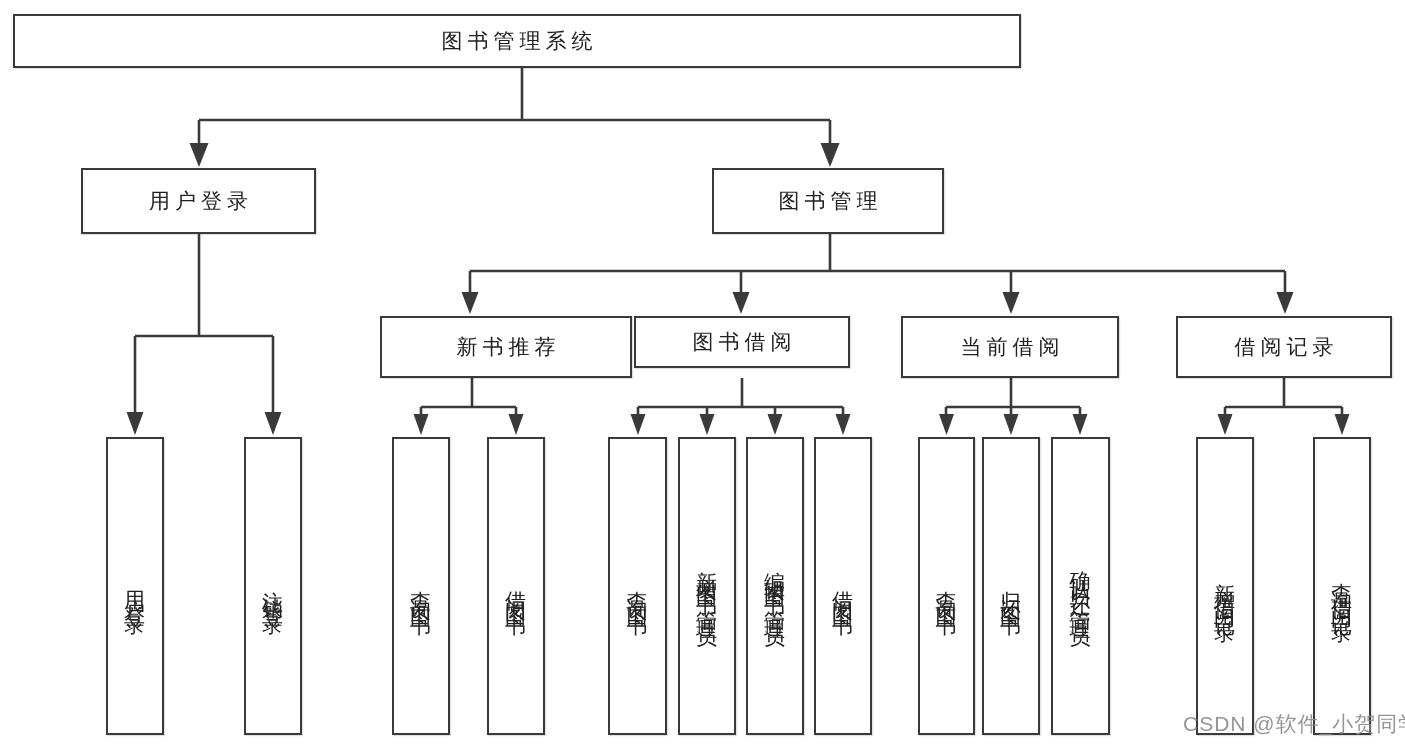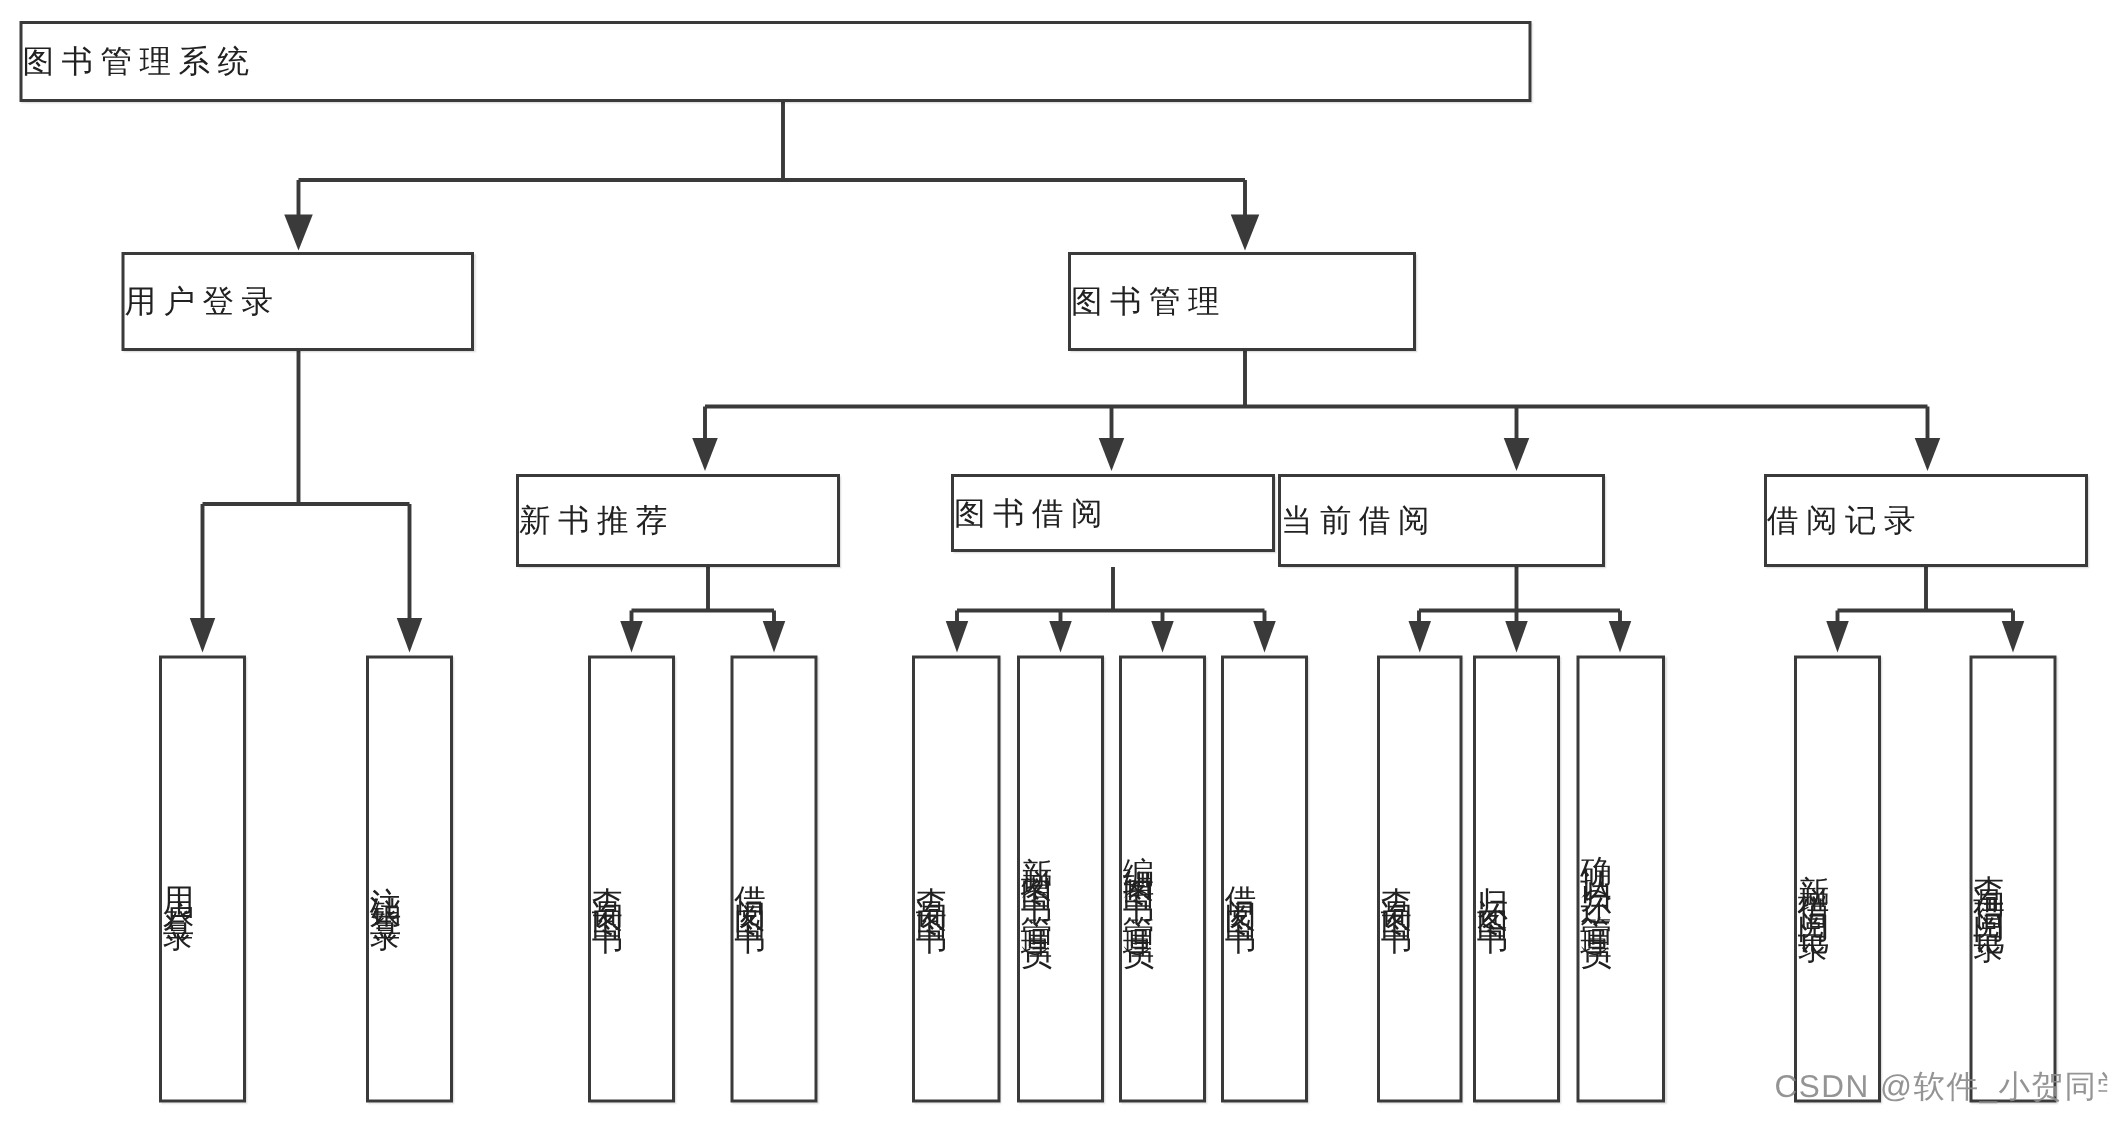--- a/index.html
+++ b/index.html
@@ -17,21 +17,21 @@
     background:var(--background);
     overflow:hidden;
   }
   .connectors{position:absolute;left:0;top:0;width:1405px;height:747px;color:var(--line);}
   .connectors path{stroke:currentColor;stroke-width:2.6;fill:none;}
   .connectors polygon{fill:currentColor;stroke:none;}
   .node{
     position:absolute;
     background:#fff;
     border:2.6px solid var(--line);
-    display:flex;align-items:center;justify-content:flex-start;
+    display:flex;align-items:center;justify-content:center;
     color:var(--text);
     box-shadow:1px 1px 1px rgba(0,0,0,0.12);
   }
   .hlabel{
     font-size:21px;
     letter-spacing:5px;
     margin-right:-5px;
     white-space:nowrap;
     color:var(--text);
   }
@@ -107,27 +107,27 @@
     <span class="hlabel">图书管理系统</span>
   </div>
 
   <div class="node" style="left:81px;top:168px;width:235px;height:66px">
     <span class="hlabel">用户登录</span>
   </div>
   <div class="node" style="left:712px;top:168px;width:232px;height:66px">
     <span class="hlabel">图书管理</span>
   </div>
 
-  <div class="node" style="left:344px;top:316px;width:216px;height:62px">
+  <div class="node" style="left:380px;top:316px;width:252px;height:62px">
     <span class="hlabel">新书推荐</span>
   </div>
   <div class="node" style="left:634px;top:316px;width:216px;height:52px">
     <span class="hlabel">图书借阅</span>
   </div>
-  <div class="node" style="left:852px;top:316px;width:218px;height:62px">
+  <div class="node" style="left:901px;top:316px;width:218px;height:62px">
     <span class="hlabel">当前借阅</span>
   </div>
   <div class="node" style="left:1176px;top:316px;width:216px;height:62px">
     <span class="hlabel">借阅记录</span>
   </div>
 
   <div class="node" style="left:106px;top:437px;width:58px;height:298px">
     <span class="vlabel">用户登录</span>
   </div>
   <div class="node" style="left:244px;top:437px;width:58px;height:298px">

